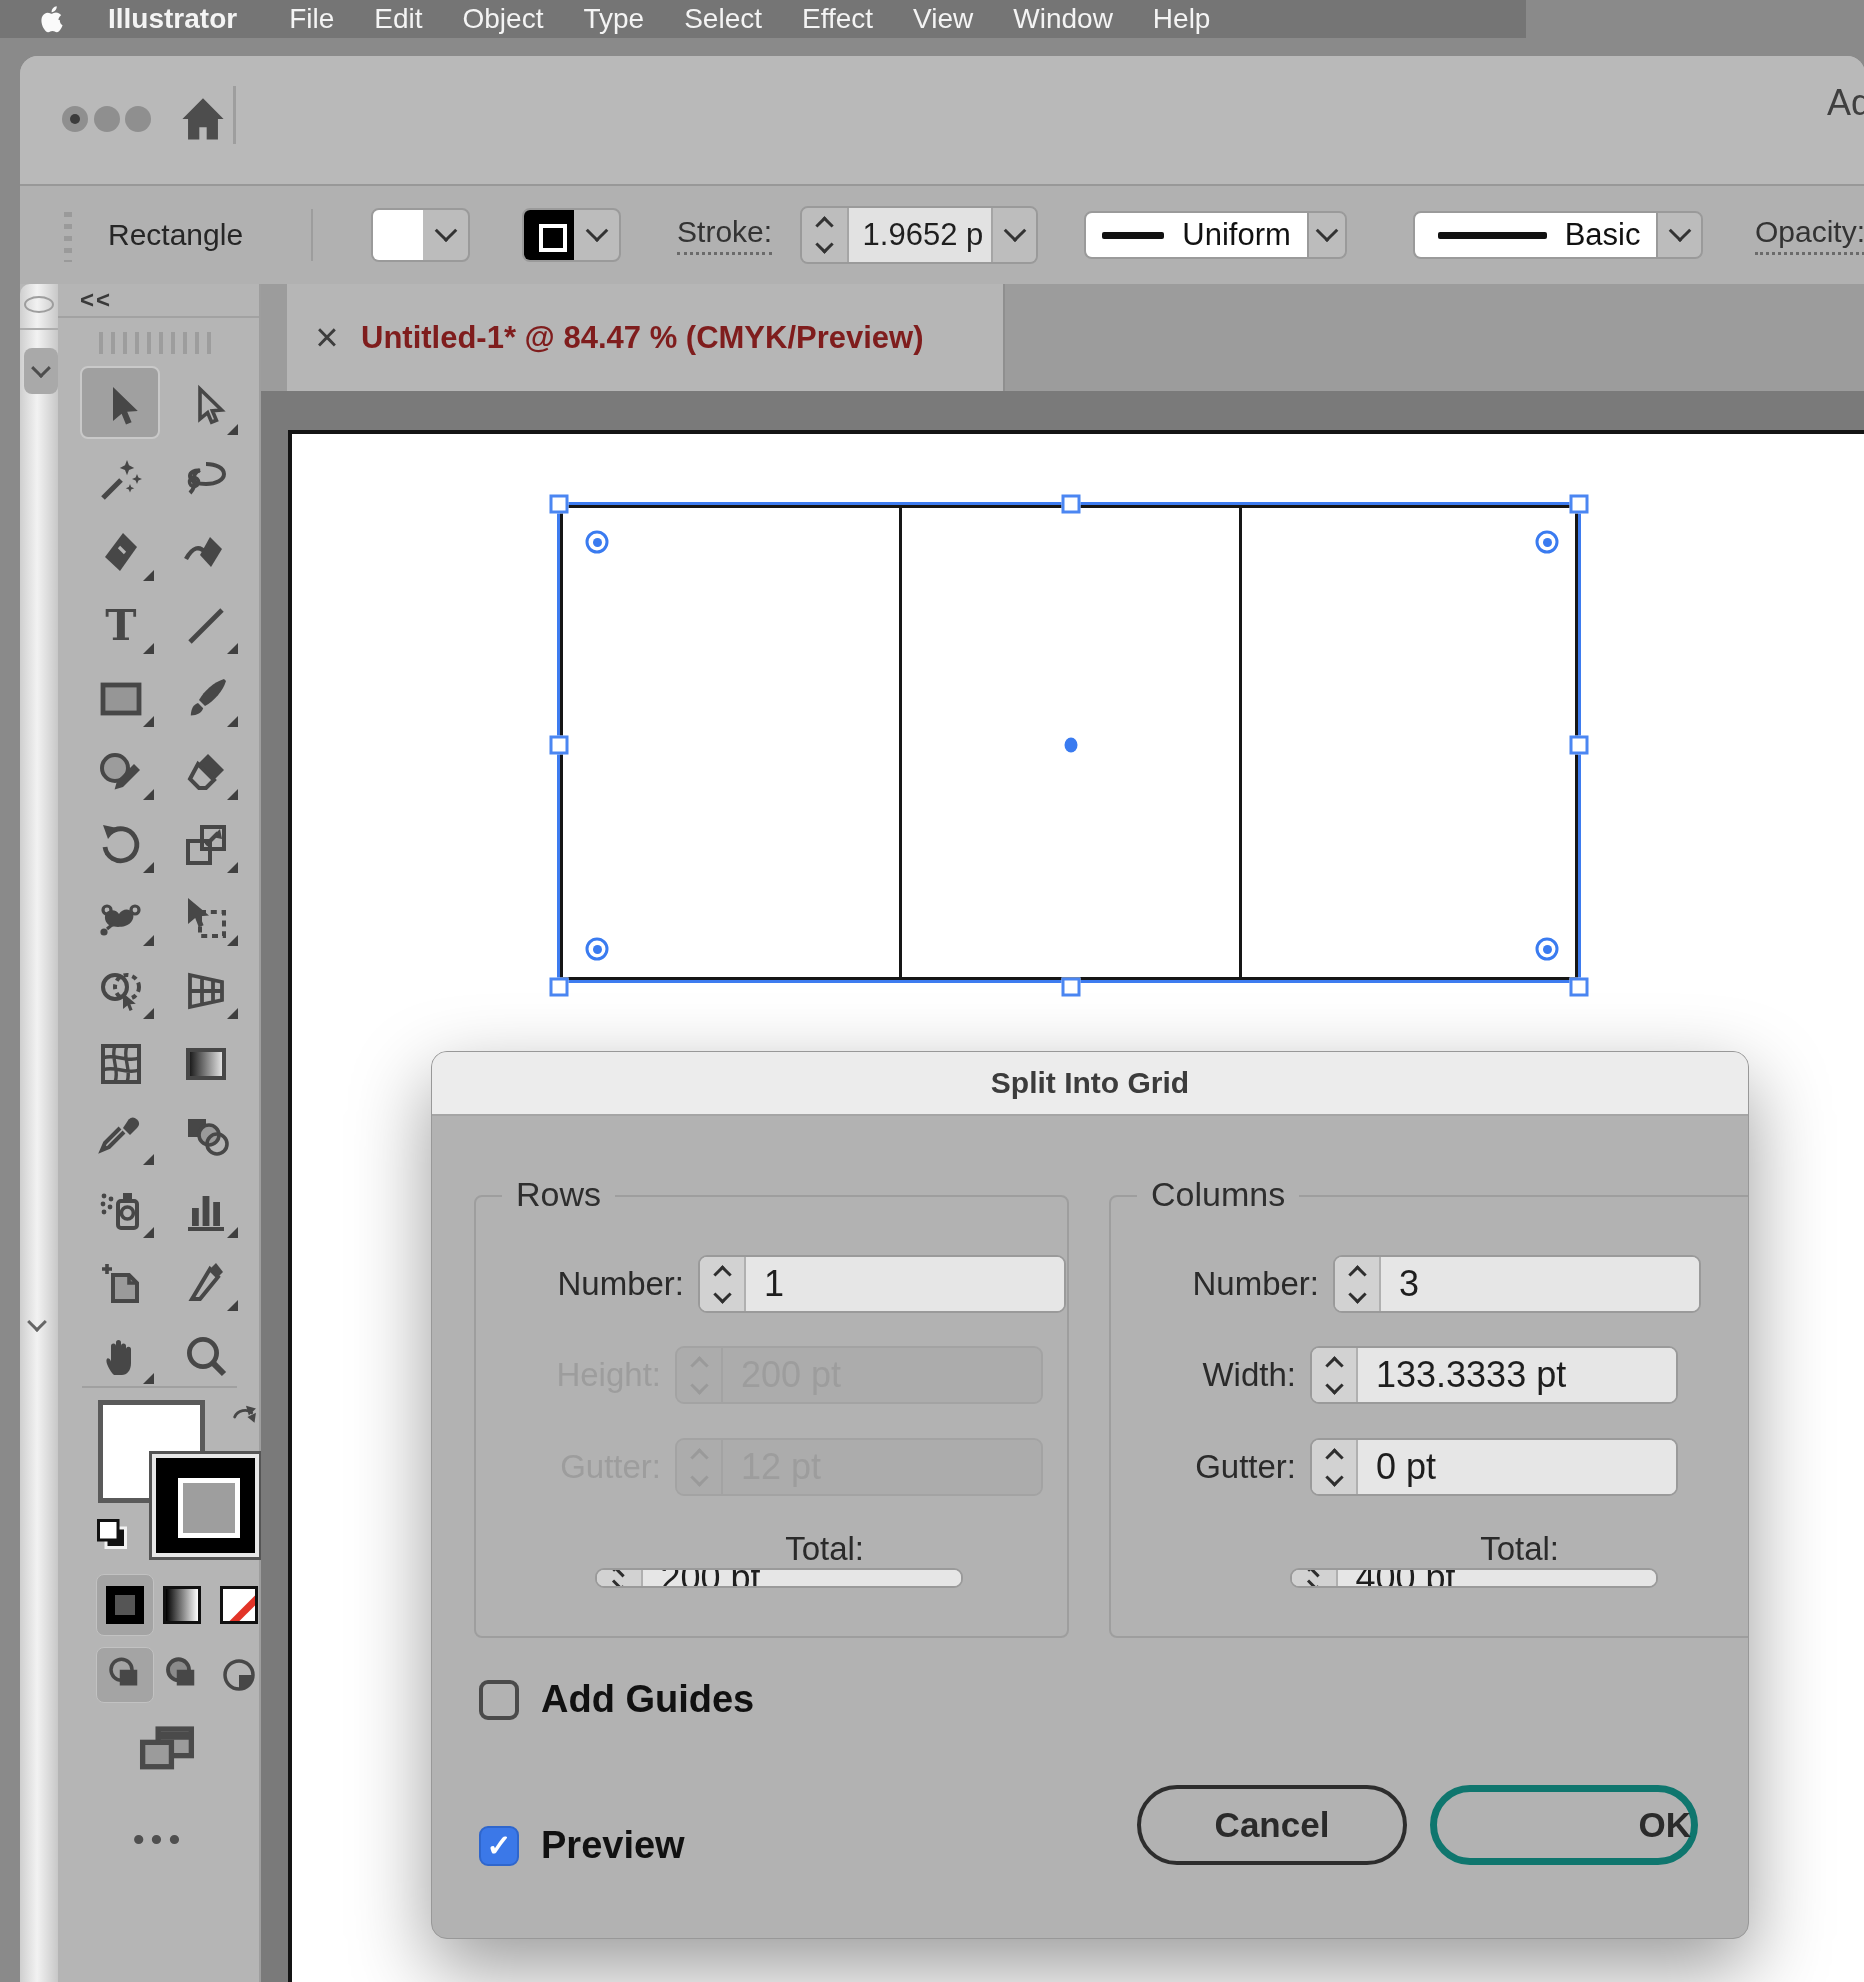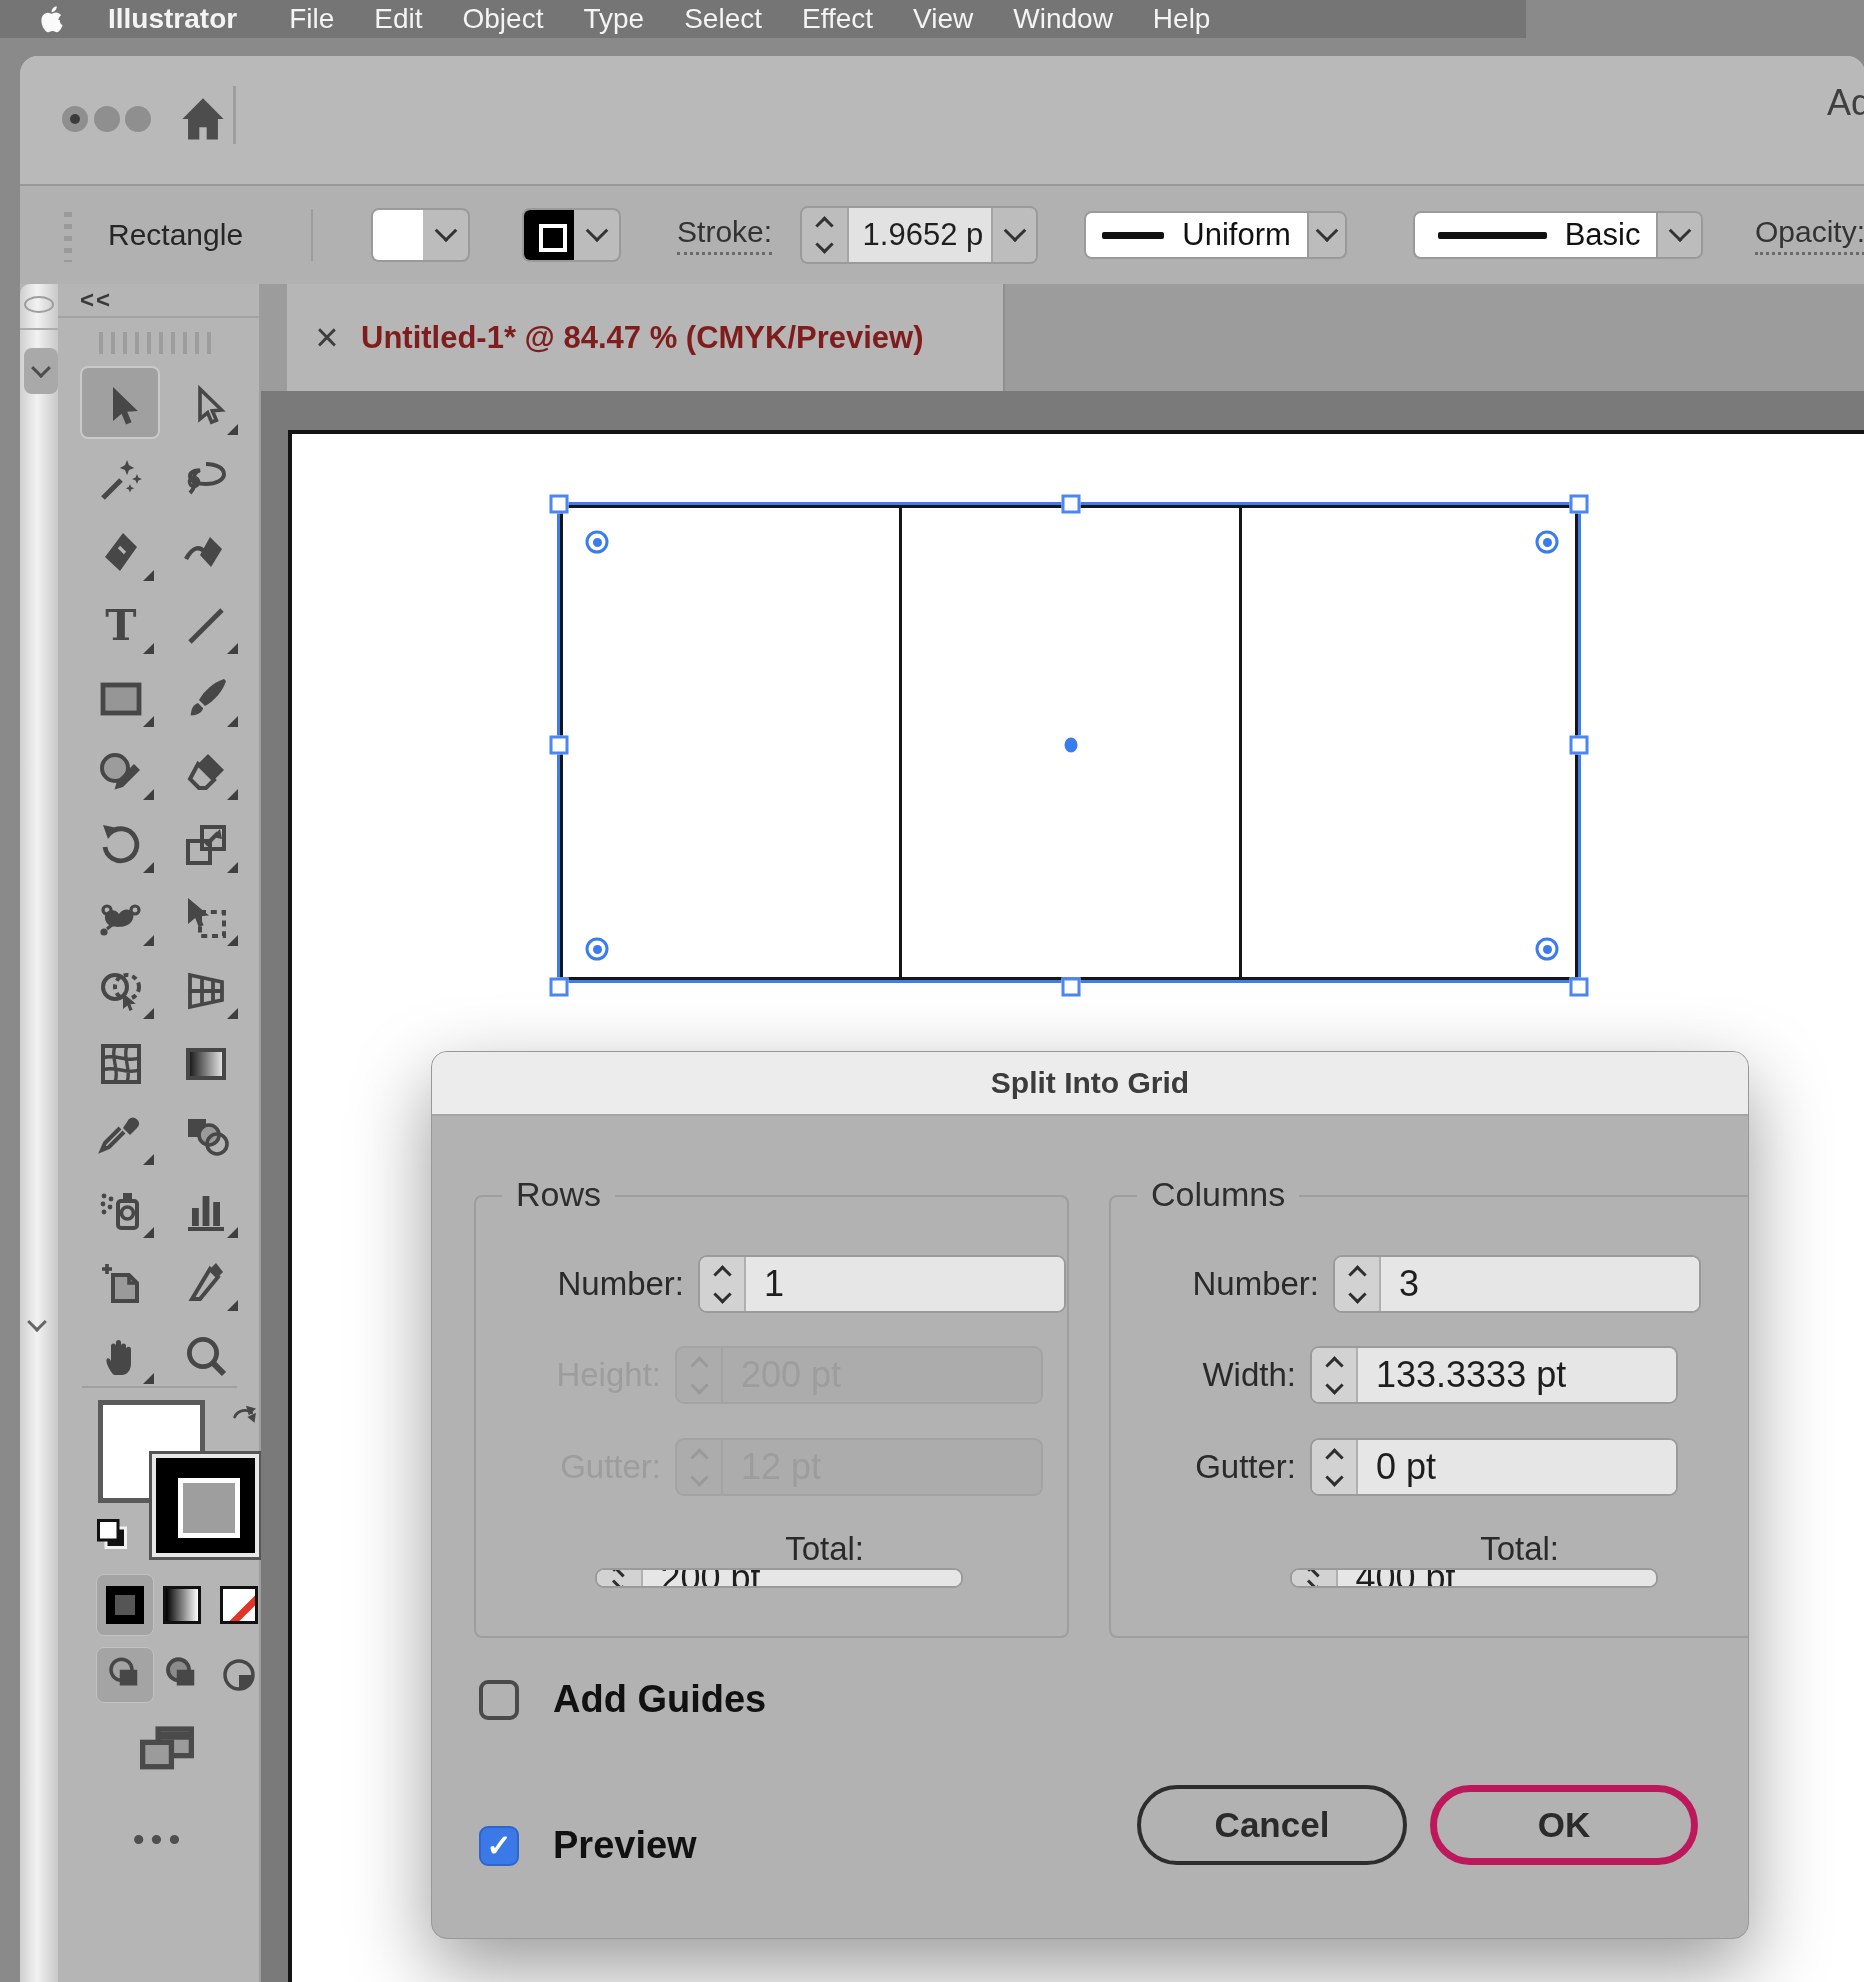--- a/index.html
+++ b/index.html
@@ -188,26 +188,26 @@
   .frow.disabled .fstep .c2 { border-color:#9a9a9a; }
   .frow.disabled .fval { background:#acacac; color:#9d9d9d; }
   .r1 { top:58px;padding-left:23px; } .r2 { top:149px; } .r3 { top:241px; } .r4 { top:333px;flex-direction:column; }
 
   .chkrow { position:absolute; left:47px; display:flex; align-items:center; }
   .chkrow.guides { top:626px; } .chkrow.preview { top:772px; }
   .chk { width:40px; height:40px; border-radius:9px; }
   .chk.unchecked { border:4px solid #4a4a4a; }
   .chk.checked { background:#3b78e8; border:2px solid #2f66cc; color:#fff;
     display:flex; align-items:center; justify-content:center; font-size:30px; font-weight:700; }
-  .chklabel { margin-left:34px; font-size:38px; font-weight:700; color:#111; }
+  .chklabel { margin-left:22px; font-size:38px; font-weight:700; color:#111; }
 
   .btn { position:absolute; top:733px; height:80px; border-radius:42px; background:transparent;
     font-size:35px; font-weight:600; color:#2b2b2b; font-family:"Liberation Sans", sans-serif; }
   .btn.cancel { left:705px; width:270px; border:4px solid #2d2d2d; }
-  .btn.ok { left:998px; width:268px; border:7px solid #be185d; }
+  .btn.ok { left:998px; width:268px; border:7px solid #0f766e;text-align:right; }
 
   .ico { stroke:#474747; fill:none; stroke-width:2; stroke-linecap:round; stroke-linejoin:round; }
 </style>
 </head>
 <body>
 
 <div id="root">
 
   <div class="menubar">
     <span class="apple">

